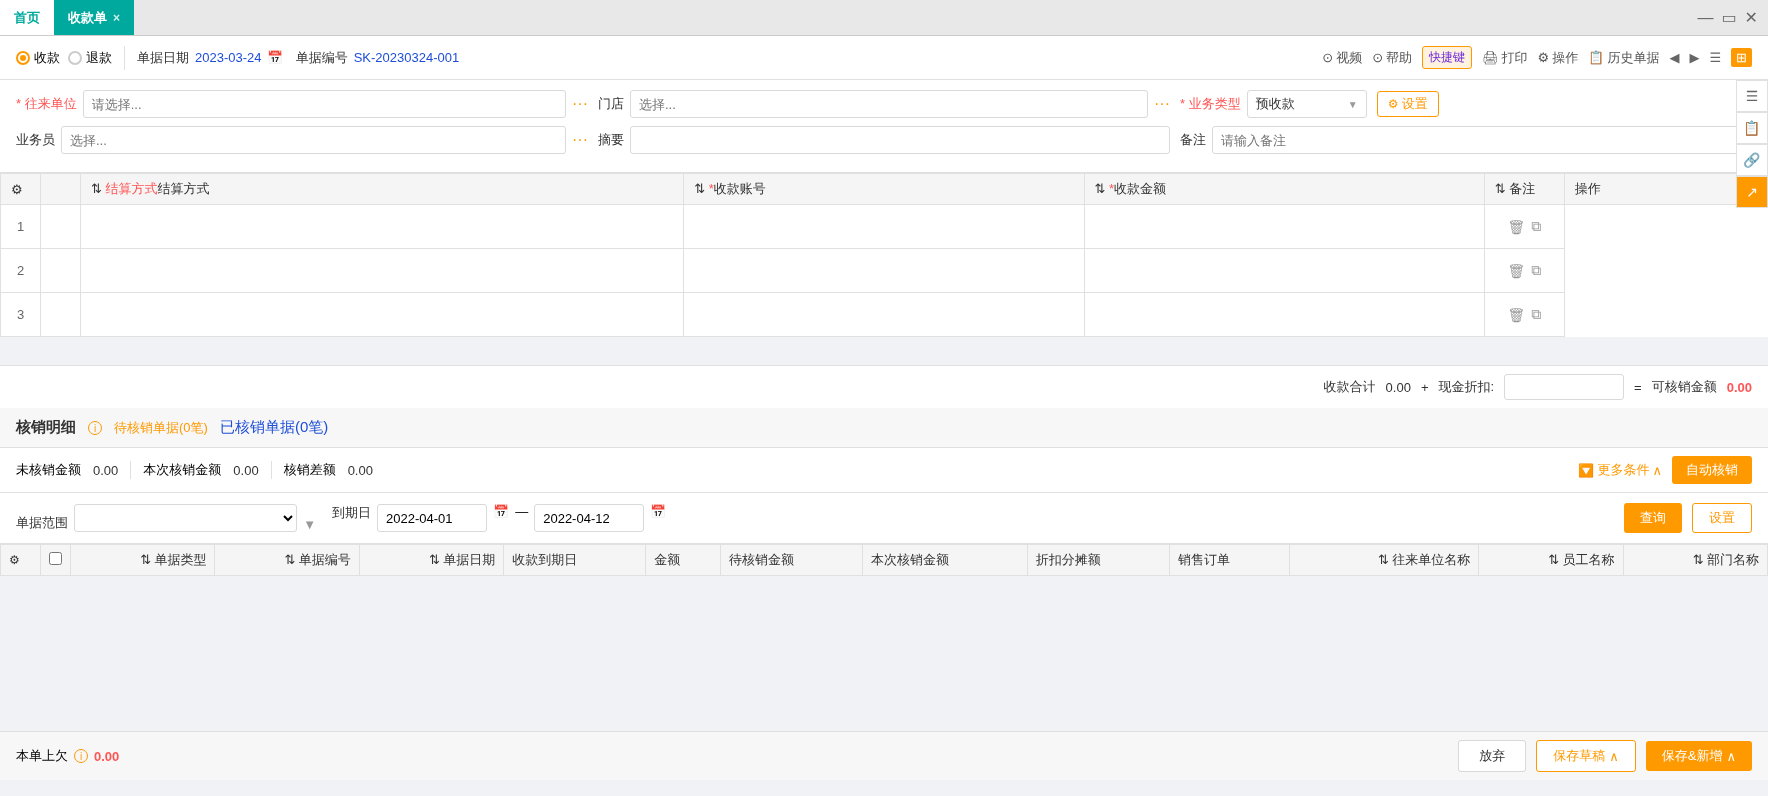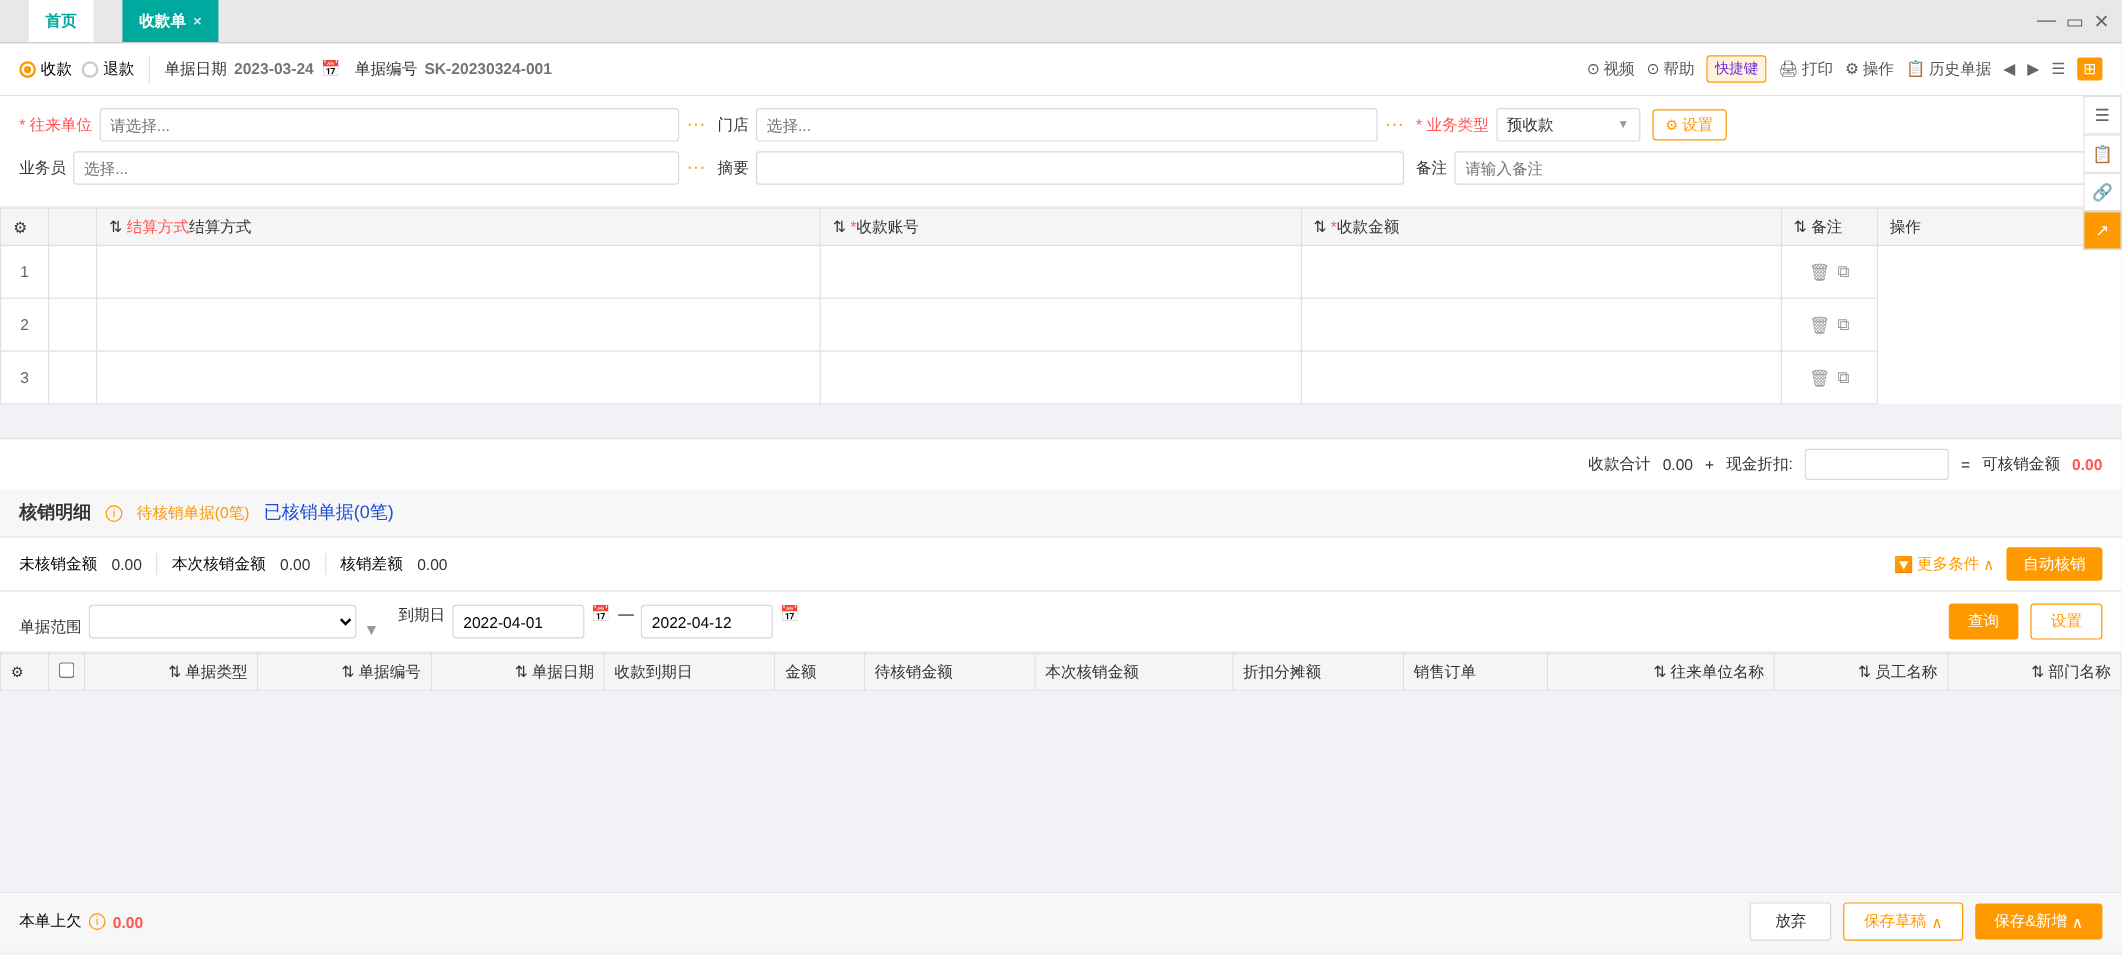--- a/index.html
+++ b/index.html
@@ -5,21 +5,21 @@
     * { box-sizing: border-box; margin: 0; padding: 0; font-family: 'Microsoft YaHei', Arial, sans-serif; font-size: 13px; }
     body { background: #f0f2f5; width: 1768px; height: 796px; overflow: hidden; }
 
     
     .tab-bar {
       display: flex; align-items: center; background: #e8e8e8; height: 36px;
       border-bottom: 1px solid #ccc; position: relative;
     }
     .tab-item {
       display: flex; align-items: center; padding: 0 14px; height: 100%;
-      cursor: pointer; font-size: 13px; color: #333; background: #e8e8e8; margin-left: 24px;
+      cursor: pointer; font-size: 13px; color: #333; background: #e8e8e8;
     }
     .tab-item.active {
       background: #00a99d; color: #fff; font-weight: bold;
     }
     .tab-item .close-btn {
       margin-left: 6px; font-size: 12px; color: rgba(255,255,255,0.8); cursor: pointer;
     }
     .tab-home { background: #fff; color: #00a99d; font-weight: bold; }
     .tab-controls { margin-left: auto; display: flex; align-items: center; gap: 8px; padding-right: 10px; }
     .tab-controls span { font-size: 16px; cursor: pointer; color: #666; }
@@ -33,21 +33,21 @@
     .radio-item { display: flex; align-items: center; gap: 4px; cursor: pointer; }
     .radio-circle {
       width: 14px; height: 14px; border-radius: 50%; border: 2px solid #ccc;
       display: flex; align-items: center; justify-content: center;
     }
     .radio-circle.active { border-color: #f90; }
     .radio-dot { width: 6px; height: 6px; border-radius: 50%; background: #f90; }
     .toolbar-divider { width: 1px; height: 24px; background: #e0e0e0; }
     .toolbar-field { display: flex; align-items: center; gap: 6px; }
     .toolbar-label { color: #333; white-space: nowrap; }
-    .toolbar-value { color: #737373; font-weight: bold; }
+    .toolbar-value { color: #1d4ed8; font-weight: normal; }
     .icon-btn { cursor: pointer; color: #555; font-size: 13px; display: flex; align-items: center; gap: 3px; }
     .toolbar-right { margin-left: auto; display: flex; align-items: center; gap: 10px; }
     .icon-shortcut { background: #fff3e0; border: 1px solid #f90; color: #6d28d9; border-radius: 3px; padding: 2px 6px; font-size: 12px; cursor: pointer; }
 
     
     .form-area {
       background: #fff; padding: 10px 16px; border-bottom: 1px solid #e0e0e0;
     }
     .form-row { display: flex; align-items: center; margin-bottom: 8px; gap: 10px; }
     .field-group { display: flex; align-items: center; gap: 6px; flex: 1; }
@@ -143,21 +143,21 @@
     .bottom-table th {
       background: #f5f5f5; border: 1px solid #e0e0e0; padding: 6px 8px;
       text-align: left; font-weight: normal; color: #333; white-space: nowrap; font-size: 12px;
     }
     .bottom-table th.sortable { cursor: pointer; text-align: right; }
 
     
     .footer {
       display: flex; align-items: center; justify-content: flex-end;
       padding: 8px 16px; background: #f7f7f7; border-top: 1px solid #e0e0e0;
-      position: fixed; bottom: 4px; width: 100%; gap: 10px;
+      position: fixed; bottom: 16px; width: 100%; gap: 10px;
     }
     .footer-left { margin-right: auto; display: flex; align-items: center; gap: 6px; }
     .btn-discard {
       background: #fff; color: #333; border: 1px solid #d9d9d9; border-radius: 3px;
       padding: 6px 20px; cursor: pointer; font-size: 13px;
     }
     .btn-save-draft {
       background: #fff; color: #f90; border: 1px solid #f90; border-radius: 3px;
       padding: 6px 16px; cursor: pointer; font-size: 13px;
       display: flex; align-items: center; gap: 4px;

